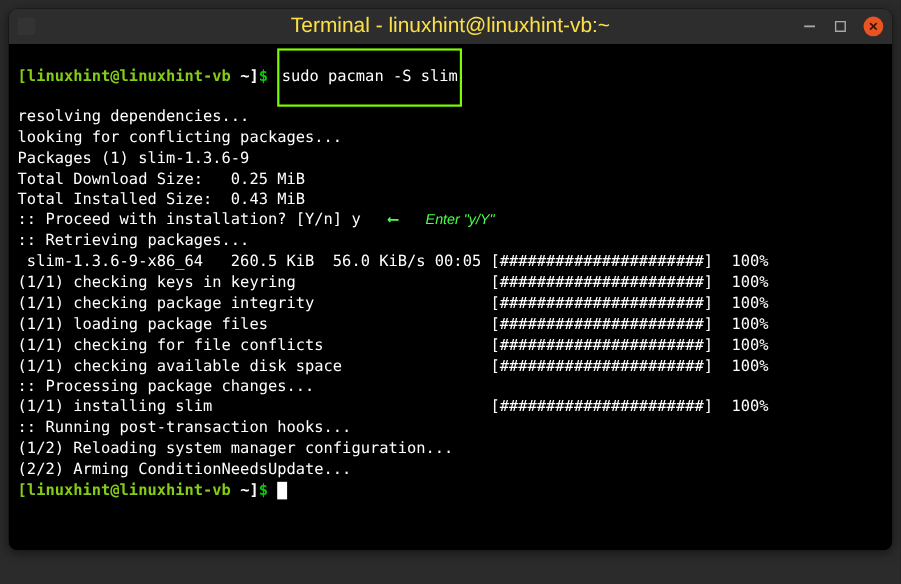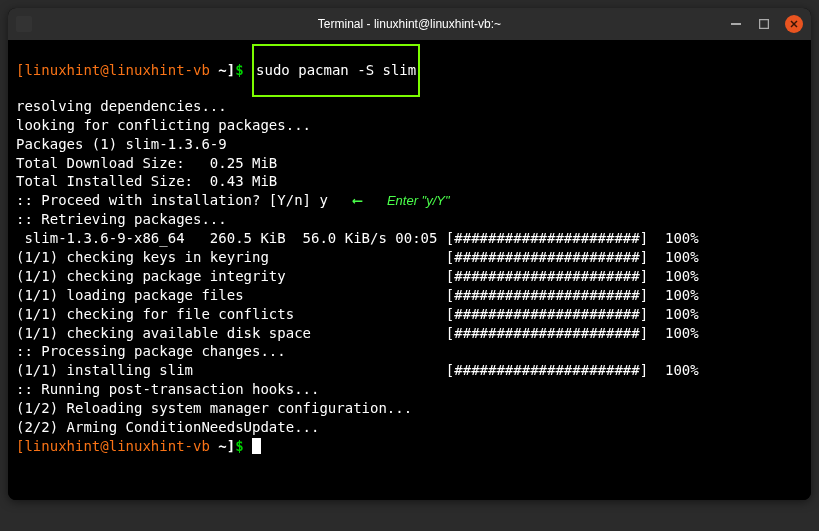--- a/index.html
+++ b/index.html
@@ -31,22 +31,22 @@
       width: 16px;
       height: 16px;
       background: #333;
       border-radius: 2px;
       margin-right: 8px;
     }
     .title-text {
       position: absolute;
       left: 50%;
       transform: translateX(-50%);
-      color: #ffffff;
-      font-size: 12px;
+      color: #fde047;
+      font-size: 19px;
       font-family: sans-serif;
     }
     .window-controls {
       margin-left: auto;
       display: flex;
       gap: 14px;
       align-items: center;
     }
     .ctrl-min, .ctrl-max {
       width: 14px;
@@ -70,21 +70,21 @@
       font-size: 11px;
     }
     .terminal {
       background: #000;
       padding: 4px 8px;
       height: 460px;
       line-height: 1.35;
       white-space: pre;
       overflow: hidden;
     }
-    .prompt-user { color: #f97316; font-weight: normal; }
+    .prompt-user { color: #84cc16; font-weight: bold; }
     .prompt-sep { color: #fff; font-weight: bold; }
     .prompt-dollar { color: #00d000; font-weight: bold; }
     .cmd-highlight {
       border: 2px solid #7cfc00;
       padding: 15px 2px;
       display: inline-block;
     }
     .annotation-arrow {
       color: #4aff4a;
       font-weight: bold;

